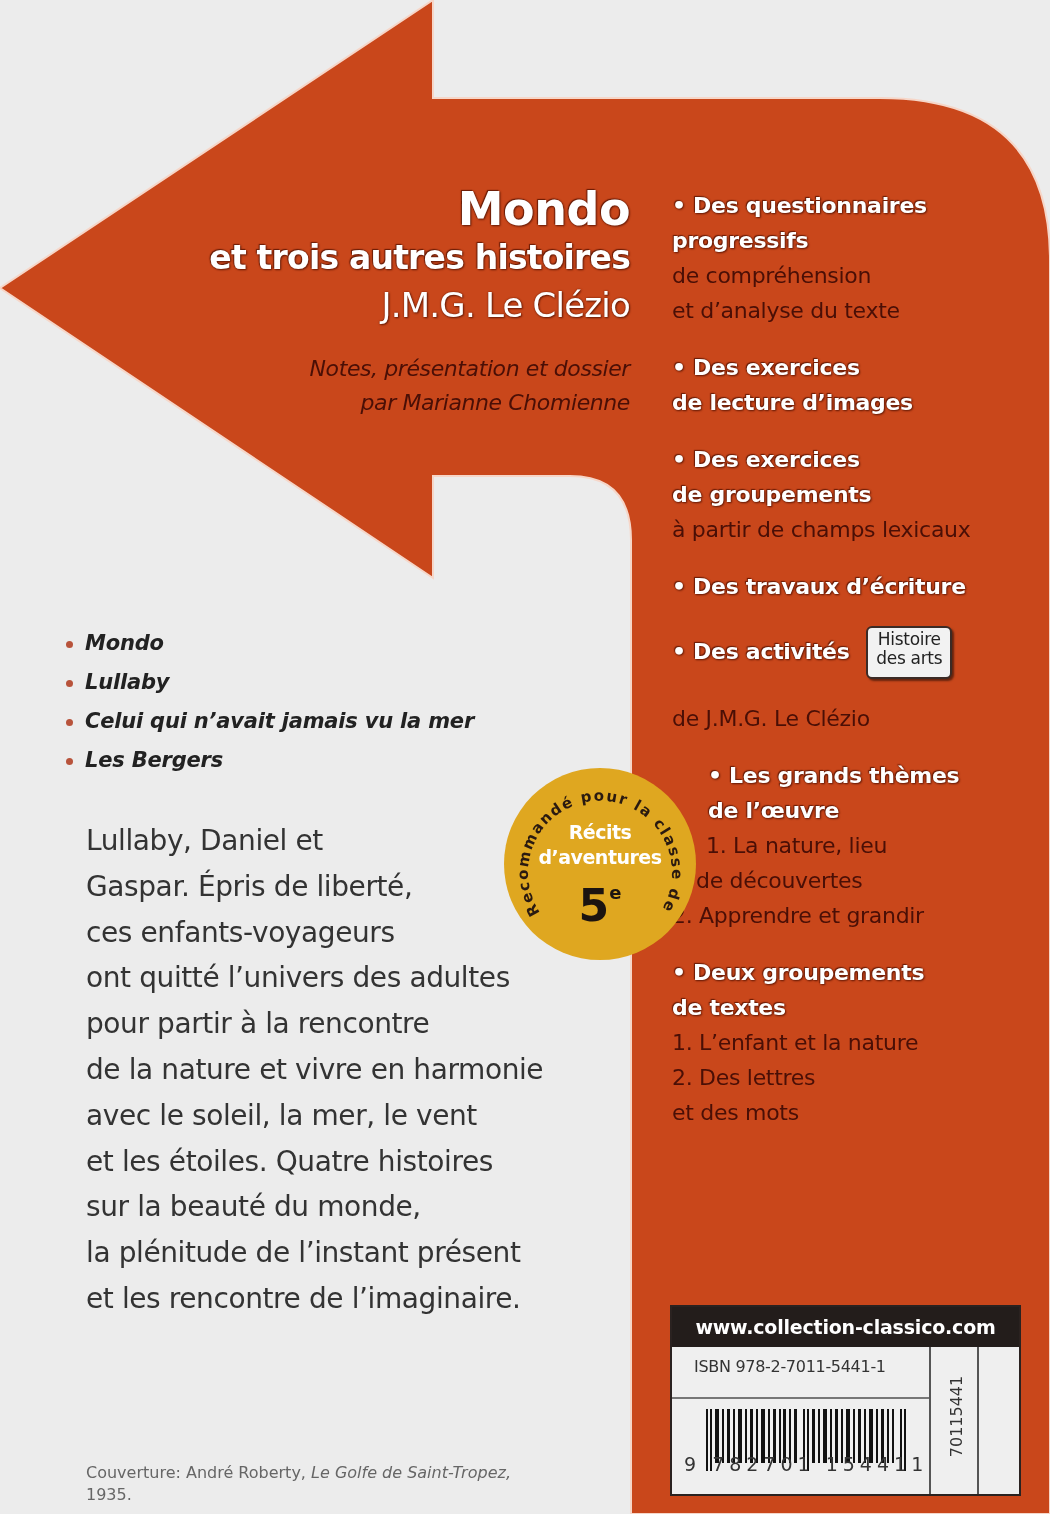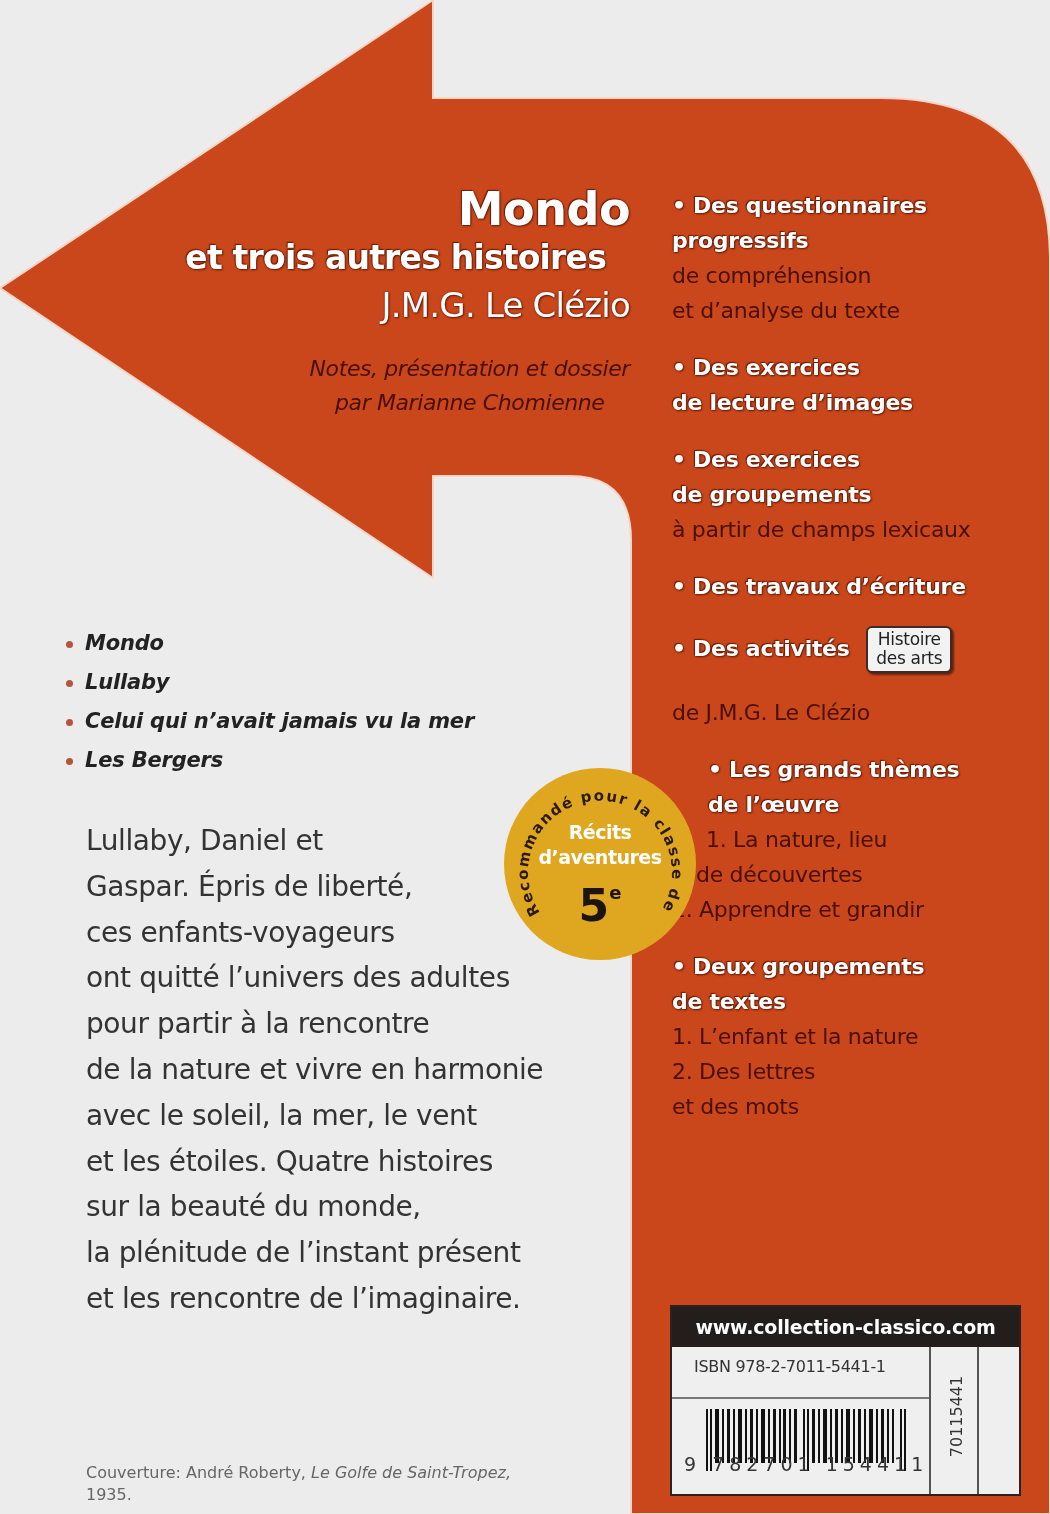--- a/index.html
+++ b/index.html
@@ -1,28 +1,28 @@
 <!DOCTYPE html>
 <html><head>
 <meta charset="utf-8">
 <style>
   html,body{margin:0;padding:0;}
   body{width:1050px;height:1514px;position:relative;overflow:hidden;background:#ececec;font-family:"DejaVu Sans","Liberation Sans",sans-serif;}
   .bg-shape{position:absolute;left:0;top:0;width:1050px;height:1514px;}
   .abs{position:absolute;}
   .wt{color:#fff;text-shadow:0 0 2px #6a1d08,1px 1px 2px #6a1d08,-1px -1px 1px #6a1d08;font-weight:bold;}
   .title-main{right:420px;top:182px;font-size:46px;text-align:right;white-space:nowrap;letter-spacing:-0.5px;}
-  .title-sub{right:444px;top:238px;font-size:33px;text-align:right;white-space:nowrap;letter-spacing:-0.8px;}
+  .title-sub{right:420px;top:238px;font-size:33px;text-align:right;white-space:nowrap;letter-spacing:-0.8px;}
   .title-author{right:420px;top:285px;font-size:34px;text-align:center;white-space:nowrap;color:#fff;font-weight:normal;letter-spacing:-0.8px;text-shadow:0 0 2px #6a1d08,1px 1px 2px #6a1d08;}
-  .credits{right:420px;top:352px;font-size:22px;line-height:34px;text-align:center;font-style:italic;color:#4a0f06;white-space:nowrap;letter-spacing:-0.4px;}
+  .credits{right:420px;top:352px;font-size:22px;line-height:34px;text-align:right;font-style:italic;color:#4a0f06;white-space:nowrap;letter-spacing:-0.4px;}
   .features{left:672px;top:188px;width:370px;font-size:22px;line-height:35px;letter-spacing:-0.3px;}
   .feat{margin-bottom:22px;}
   .feat .b{display:block;white-space:nowrap;}
   .feat .r{display:block;color:#4a0f06;white-space:nowrap;}
-  .tag-box{display:inline-block;vertical-align:middle;margin-left:10px;background:#f2f2f2;border:2px solid #3b2b26;border-radius:6px;color:#222;font-weight:normal;text-shadow:none;font-size:17px;line-height:19px;padding:2px 8px 3px;text-align:center;box-shadow:2px 2px 2px rgba(0,0,0,.5);}
+  .tag-box{display:inline-block;vertical-align:middle;margin-left:10px;background:#f2f2f2;border:2px solid #3b2b26;border-radius:6px;color:#222;font-weight:normal;text-shadow:none;font-size:17px;line-height:19px;padding:2px 8px 9px;text-align:center;box-shadow:2px 2px 2px rgba(0,0,0,.5);}
   .stories{left:66px;top:624px;font-size:21px;line-height:39px;font-style:italic;font-weight:bold;color:#222;letter-spacing:-0.2px;}
   .stories .dot{display:inline-block;width:7px;height:7px;border-radius:50%;background:#b8533b;margin-right:12px;vertical-align:middle;}
   .blurb{left:86px;top:818px;width:520px;font-size:28px;line-height:45.8px;color:#333;letter-spacing:-0.4px;}
   .blurb div{white-space:nowrap;}
   .cover-credit{left:86px;top:1462px;font-size:16px;line-height:22px;color:#666;}
   .badge{left:504px;top:768px;width:192px;height:192px;border-radius:50%;background:#dfa720;}
   .badge svg{position:absolute;left:0;top:0;}
   .badge .inner{position:absolute;left:0;top:52px;width:192px;text-align:center;color:#fff;font-weight:bold;font-size:19px;line-height:25px;letter-spacing:-0.5px;}
   .badge .grade{position:absolute;left:0;top:112px;width:192px;text-align:center;font-weight:bold;font-size:44px;color:#1c1410;}
   .badge .grade sup{font-size:18px;vertical-align:top;position:relative;top:2px;}

